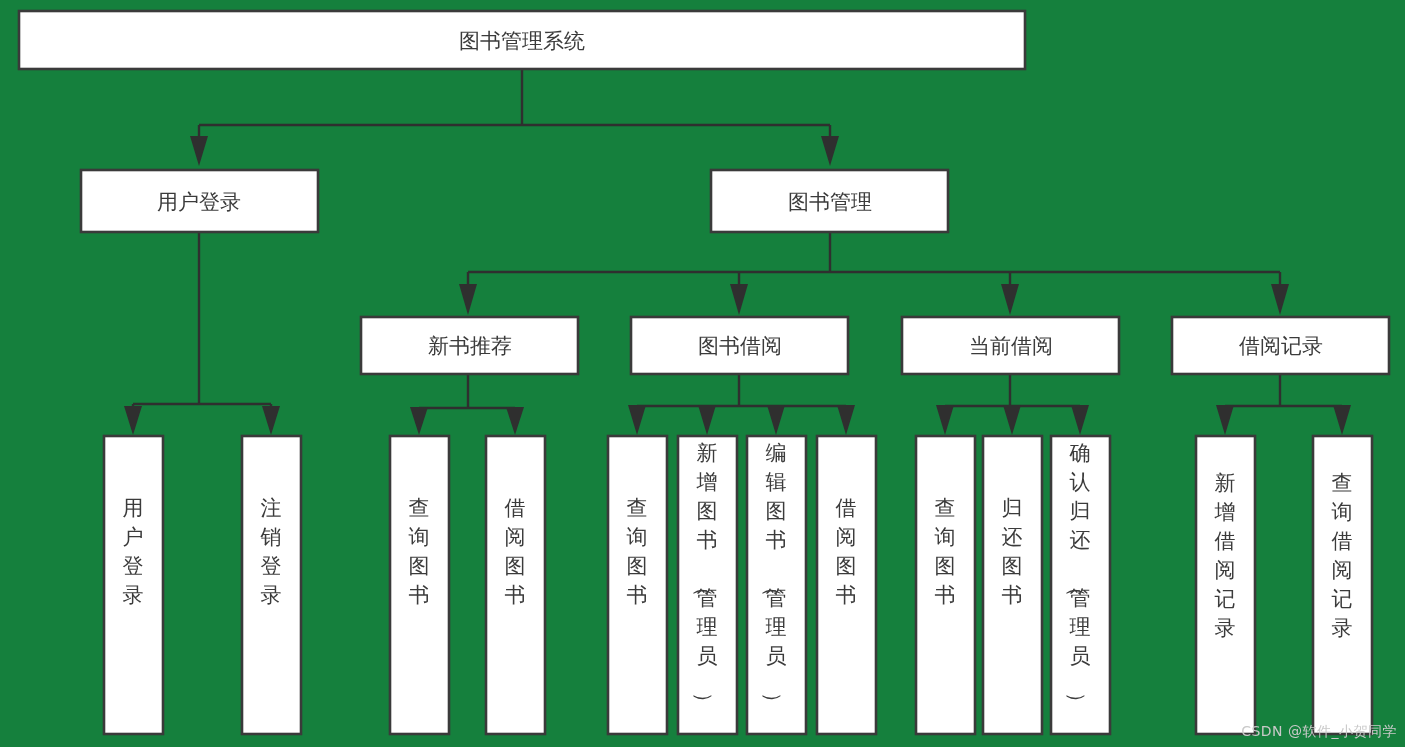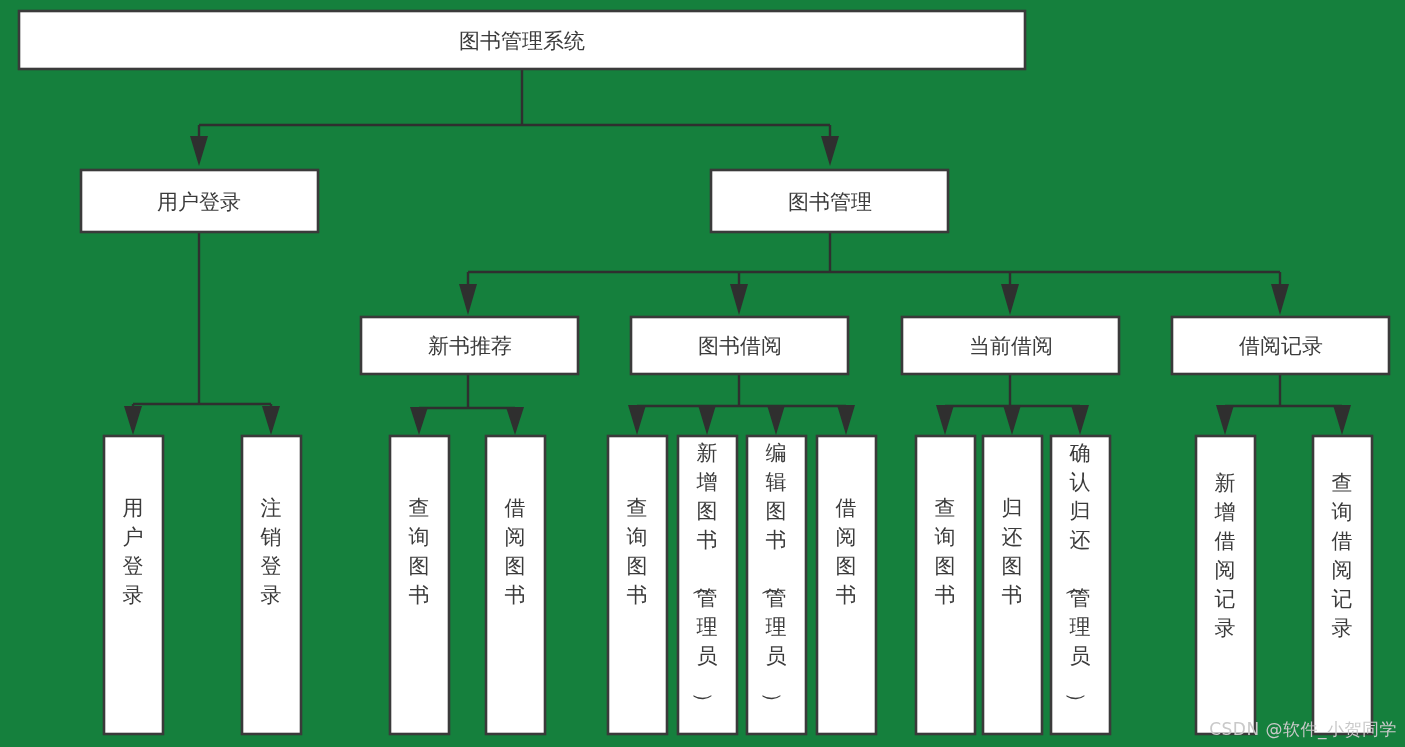--- a/index.html
+++ b/index.html
@@ -53,21 +53,21 @@
   }
   .edge-arrow {
     fill: #2f2f2f;
     stroke: none;
   }
   .watermark {
     position: absolute;
     right: 8px;
     bottom: 6px;
     color: #c9c9c9;
-    font-size: 17px;
+    font-size: 14px;
     font-family: "DejaVu Sans", "Liberation Sans", sans-serif;
     letter-spacing: 0.5px;
     white-space: nowrap;
     pointer-events: none;
   }
 </style>
 </head>
 <body>
 
 <div id="diagram-root">

